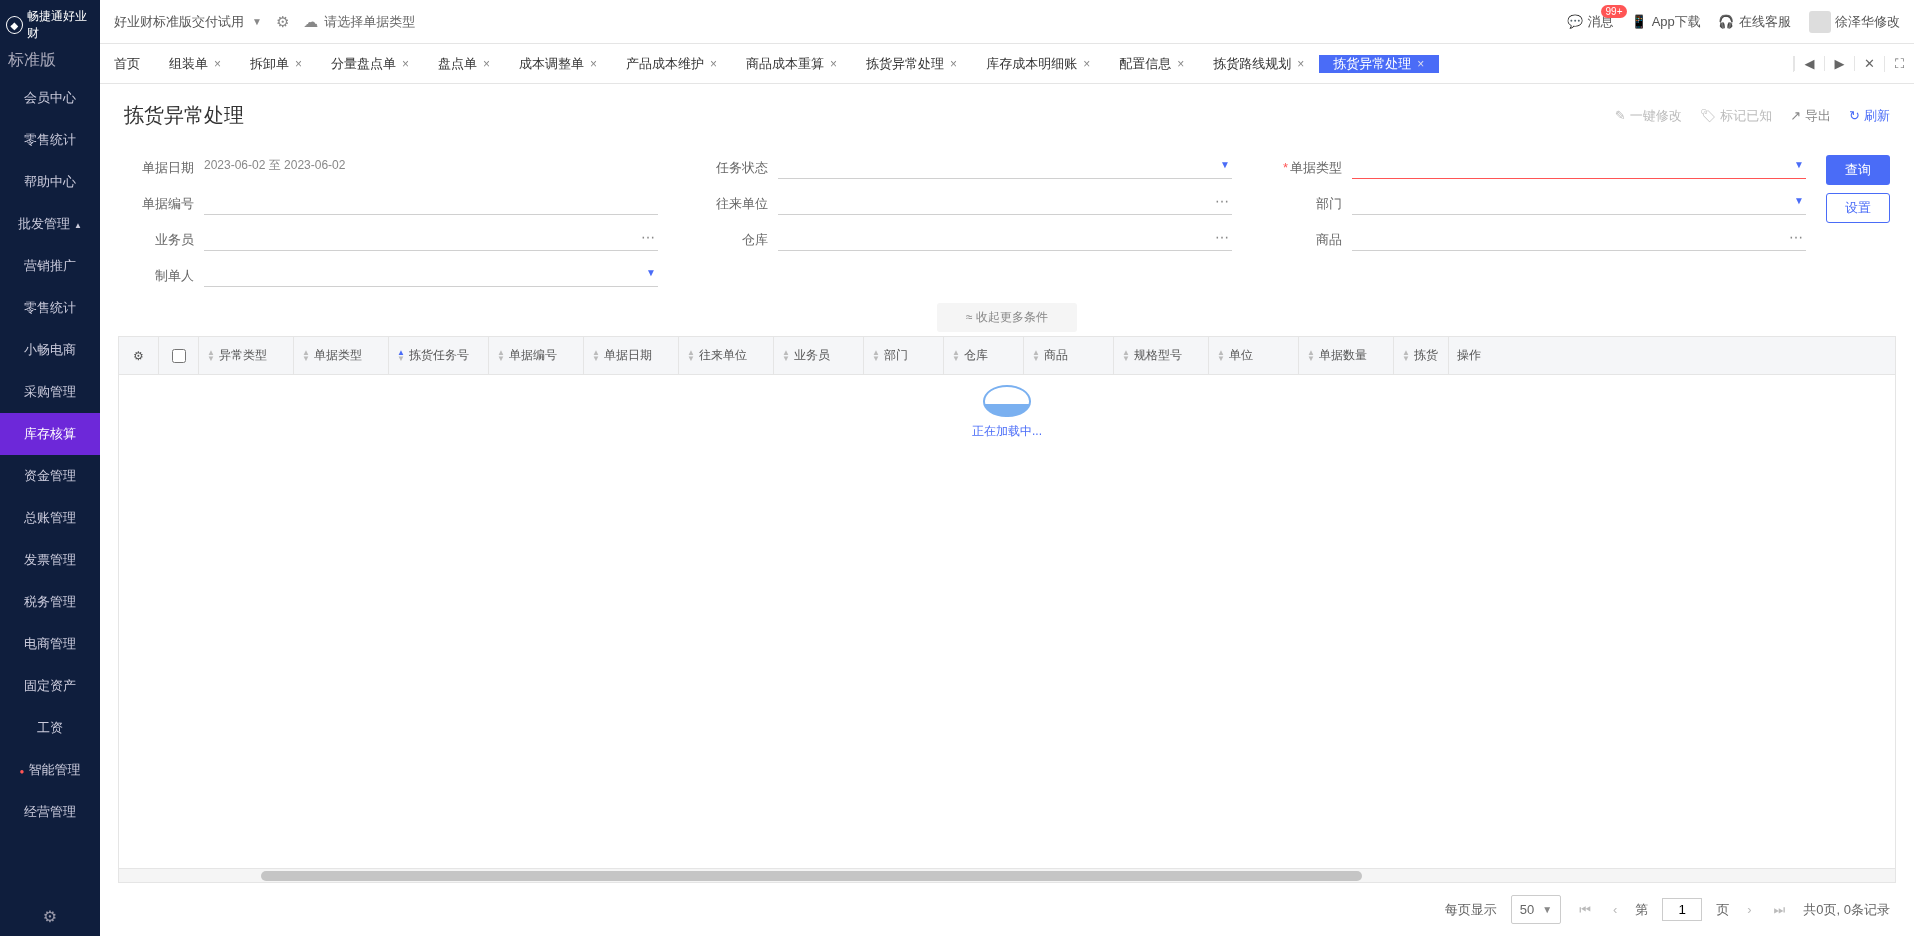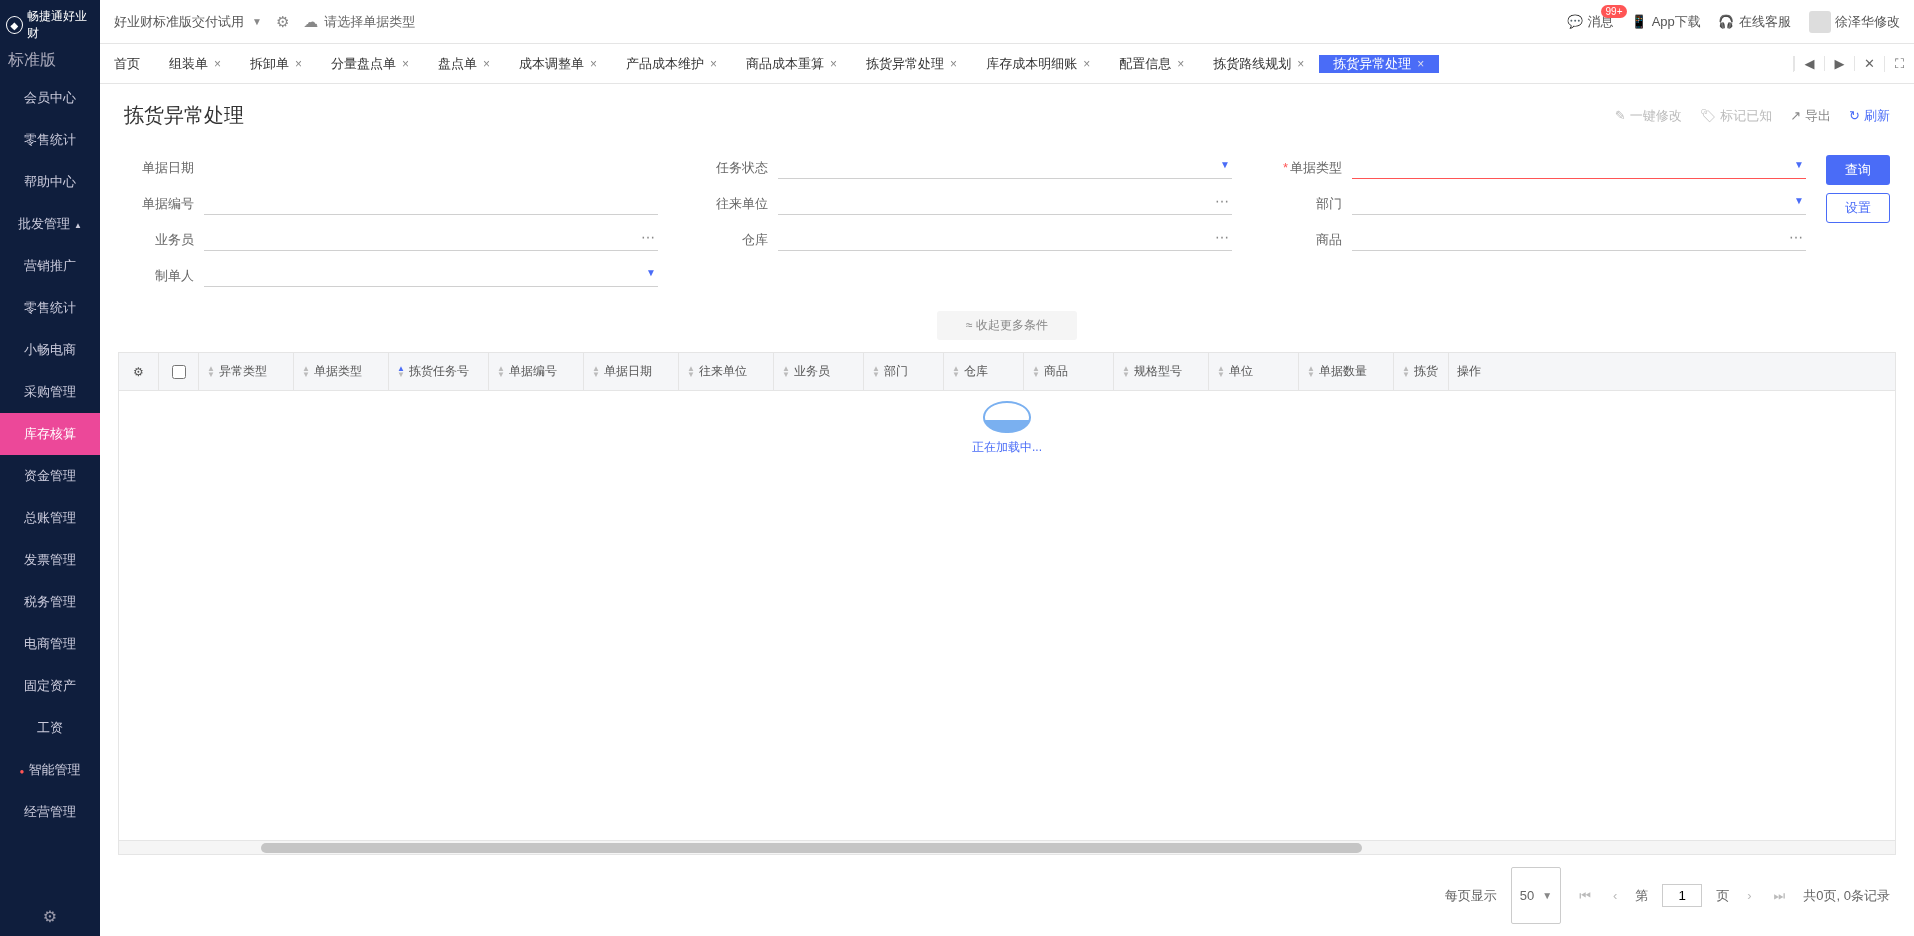--- a/index.html
+++ b/index.html
@@ -3,21 +3,21 @@
 <meta charset="utf-8">
 <style>
 *{margin:0;padding:0;box-sizing:border-box;font-family:-apple-system,"Microsoft YaHei",sans-serif}
 body{font-size:13px;color:#333;background:#fff;overflow:hidden}
 .app{display:flex;height:100vh}
 .sidebar{width:100px;background:#0f1e3d;color:#fff;display:flex;flex-direction:column;overflow-y:auto}
 .logo{padding:8px 6px;display:flex;align-items:center;gap:4px;color:#fff;font-size:12px}
 .logo-icon{width:18px;height:18px;border:1.5px solid #fff;border-radius:50%;display:flex;align-items:center;justify-content:center;font-size:10px}
 .logo-sub{font-size:16px;color:#aab;padding:0 8px 6px}
 .side-item{padding:12px 8px;text-align:center;cursor:pointer;font-size:13px;color:#ccd}
-.side-item.active{background:#ec4899;color:#fff}
+.side-item.active{background:#6d28d9;color:#fff}
 .side-item.expanded::after{content:"▲";font-size:8px;margin-left:4px}
 .side-item.has-dot::before{content:"●";color:#f55;font-size:8px;margin-right:4px}
 .side-gear{margin-top:auto;padding:10px;text-align:center;color:#99a;font-size:16px}
 .main{flex:1;display:flex;flex-direction:column;min-width:0}
 .topbar{height:44px;border-bottom:1px solid #e5e5e5;display:flex;align-items:center;padding:0 14px;gap:14px}
 .product-select{display:flex;align-items:center;gap:8px;color:#555}
 .chev{font-size:10px;color:#888}
 .gear-ico{color:#888;font-size:15px}
 .demo-link{display:flex;align-items:center;gap:6px;color:#666}
 .cloud-ico{font-size:15px;color:#888}
@@ -51,34 +51,34 @@
 .filter-more{position:absolute;right:2px;top:2px;color:#888;font-size:14px;letter-spacing:1px}
 .err-msg{color:#f55;font-size:12px;margin-top:2px}
 .date-tabs{display:flex;gap:10px;align-items:center;font-size:13px;color:#666}
 .date-tabs span{cursor:pointer}
 .date-tabs .sel{background:#4a6cf7;color:#fff;padding:1px 8px;border-radius:10px}
 .date-range{font-size:12px;color:#888;margin-top:2px}
 .filter-btns{display:flex;flex-direction:column;gap:8px;margin-left:20px}
 .btn{padding:5px 18px;border-radius:3px;cursor:pointer;font-size:13px;border:1px solid transparent;text-align:center}
 .btn-primary{background:#4a6cf7;color:#fff}
 .btn-outline{border-color:#4a6cf7;color:#4a6cf7;background:#fff}
-.collapse-bar{text-align:center;padding:6px;margin:12px auto;width:140px;background:#f5f5f5;border-radius:3px;color:#888;font-size:12px;cursor:pointer}
+.collapse-bar{text-align:center;padding:6px;margin:4px auto;width:140px;background:#f5f5f5;border-radius:3px;color:#888;font-size:12px;cursor:pointer}
 .table-wrap{flex:1;margin:0 18px;border:1px solid #e5e5e5;display:flex;flex-direction:column;min-height:0;position:relative}
 .thead{display:flex;background:#f5f6f8;border-bottom:1px solid #e5e5e5}
 .th{padding:10px 8px;border-right:1px solid #e5e5e5;font-size:12px;color:#555;display:flex;align-items:center;gap:4px;white-space:nowrap;flex-shrink:0}
 .th:last-child{border-right:none}
 .sort{font-size:8px;color:#bbb;display:flex;flex-direction:column;line-height:6px}
 .sort.active-asc .up{color:#4a6cf7}
 .tbody{flex:1;position:relative;overflow:auto}
 .loading{position:absolute;top:10px;left:50%;transform:translateX(-50%);text-align:left;color:#4a6cf7;font-size:12px}
 .loading-icon{width:48px;height:32px;margin:0 auto 6px;border:2px solid #7ab0f0;border-radius:50% 50% 48% 48%;background:linear-gradient(#fff 60%,#7ab0f0 60%)}
 .hscroll{height:14px;border-top:1px solid #e5e5e5;background:#f5f5f5;position:relative}
 .hscroll-thumb{position:absolute;left:8%;width:62%;top:2px;height:10px;background:#c5c5c5;border-radius:5px}
 .pager{padding:12px 24px;display:flex;align-items:center;justify-content:flex-end;gap:14px;color:#666;font-size:13px}
-.pager-sel{border:1px solid #ccc;padding:20px 8px;display:flex;align-items:center;gap:8px;border-radius:2px}
+.pager-sel{border:1px solid #ccc;padding:6px 8px;display:flex;align-items:center;gap:8px;border-radius:2px}
 .pager-btn{color:#bbb;cursor:pointer;padding:0 4px}
 .pager-input{width:40px;border:1px solid #ccc;padding:3px 6px;text-align:center}
 .filter-top{display:flex;align-items:flex-start}
 .filter-top-left{flex:1}
 .th-gear{width:40px;justify-content:center}
 .th-chk{width:40px;justify-content:center}
 .th input[type=checkbox]{width:14px;height:14px}
 </style>
 </head>
 <body>
@@ -217,20 +217,21 @@
       </div>
     </div>
 
     <div class="filter-panel">
       <div class="filter-top">
         <div class="filter-top-left">
           <div class="filter-row">
             <div class="filter-grp">
               <div class="filter-label">单据日期</div>
               <div class="filter-ctl">
+                <div class="date-range">2023-06-02 至 2023-06-02</div>
               </div>
             </div>
             <div class="filter-grp">
               <div class="filter-label">任务状态</div>
               <div class="filter-ctl">
                 <input class="filter-input" style="">
                 <span class="filter-drop">▼</span>
               </div>
             </div>
             <div class="filter-grp">

